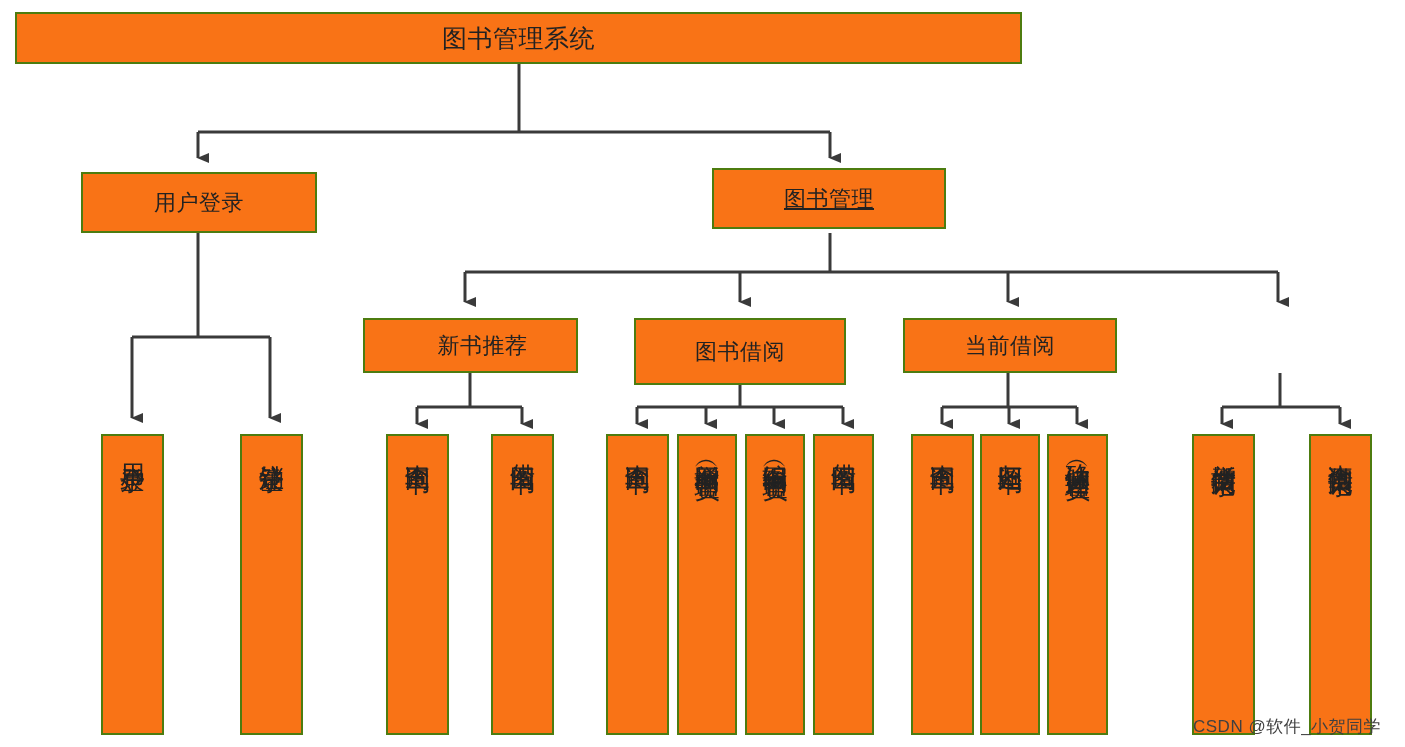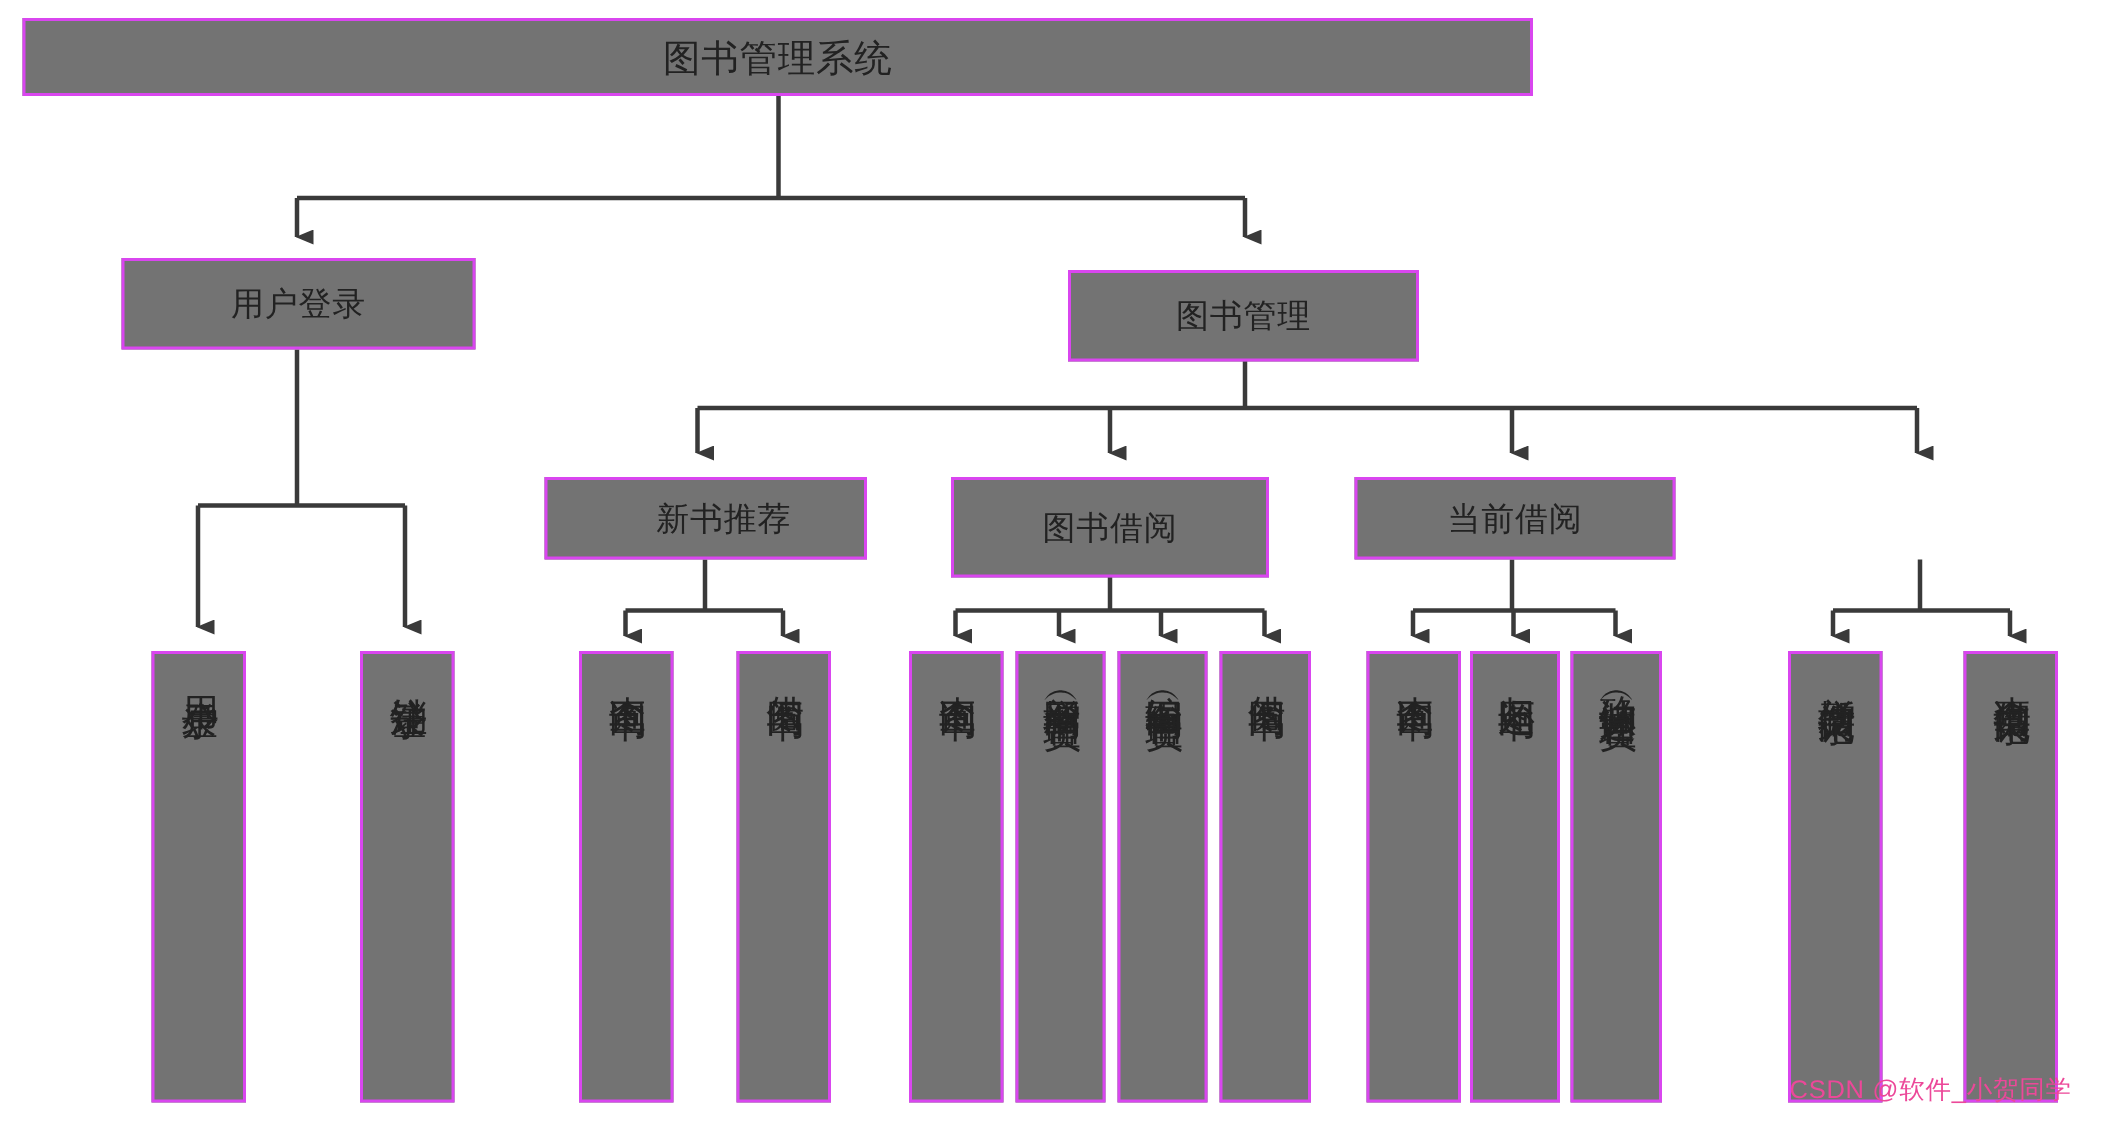--- a/index.html
+++ b/index.html
@@ -20,22 +20,22 @@
     width: 1405px; height: 747px;
   }
   svg.connectors {
     position: absolute;
     left: 0; top: 0;
     width: 1405px; height: 747px;
     pointer-events: none;
   }
   .node {
     position: absolute;
-    background: #737373;
-    border: 2px solid #d946ef;
+    background: #f97316;
+    border: 2px solid #4d7c0f;
     display: flex;
     align-items: center;
     justify-content: center;
     text-align: center;
   }
   .node .label {
     display: block;
     white-space: pre;
     letter-spacing: 0.5px;
   }
@@ -56,21 +56,21 @@
     writing-mode: vertical-rl;
     text-orientation: upright;
     font-size: 25px;
     line-height: 1.08;
     letter-spacing: 2px;
     white-space: pre;
   }
   .watermark {
     position: absolute;
     font-size: 17px;
-    color: #ec4899;
+    color: #404040;
     letter-spacing: 0.5px;
     white-space: pre;
     user-select: none;
     text-align: right;
   }
 </style>
 </head>
 <body>
 
 <div id="diagram-root">
@@ -128,21 +128,21 @@
     </g>
   </svg>
 
   <div class="node root" style="left:15px; top:12px; width:1007px; height:52px;">
     <span class="label">图书管理系统</span>
   </div>
 
   <div class="node level2" style="left:81px; top:172px; width:236px; height:61px;">
     <span class="label">用户登录</span>
   </div>
-  <div class="node level2" style="left:712px; top:180px; width:234px; height:61px;">
+  <div class="node level2" style="left:712px; top:168px; width:234px; height:61px;text-decoration:underline;">
     <span class="label">图书管理</span>
   </div>
 
   <div class="node level3" style="left:363px; top:318px; width:215px; height:55px;padding-left:24px;">
     <span class="label">新书推荐</span>
   </div>
   <div class="node level3" style="left:634px; top:318px; width:212px; height:67px;">
     <span class="label">图书借阅</span>
   </div>
   <div class="node level3" style="left:903px; top:318px; width:214px; height:55px;">

